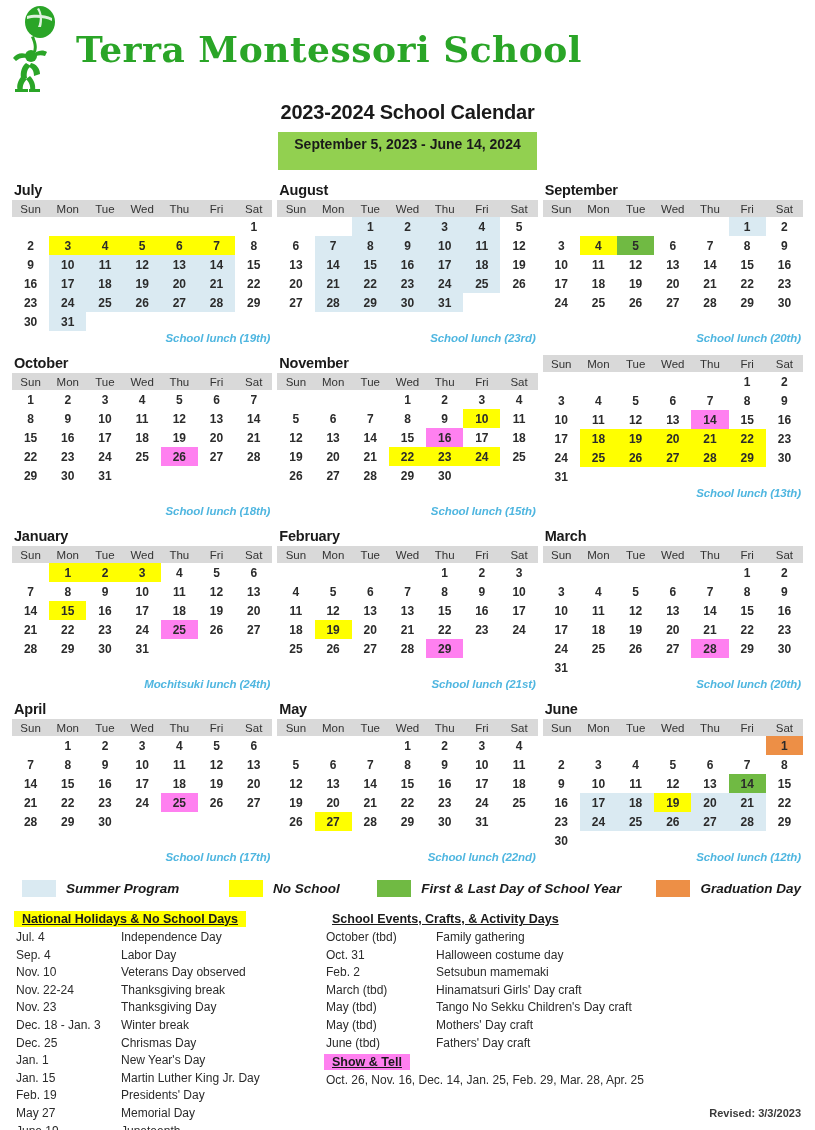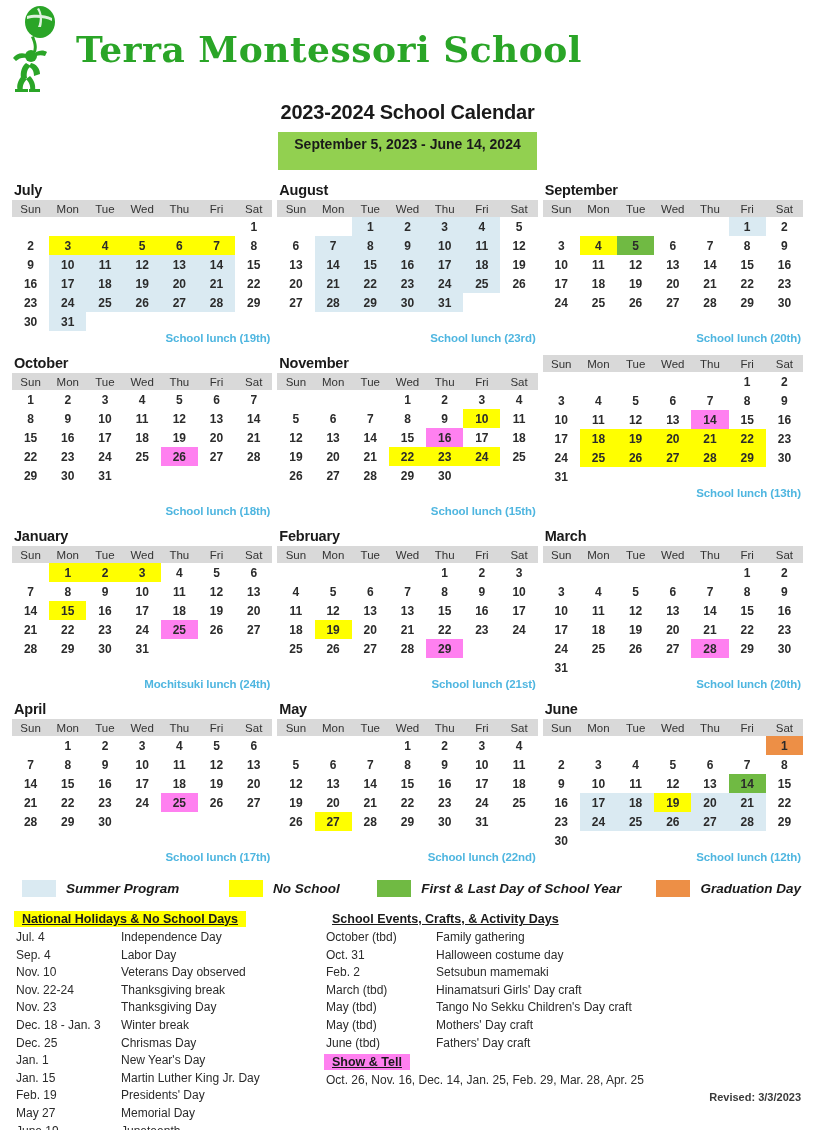--- a/index.html
+++ b/index.html
@@ -77,20 +77,21 @@
   td.first    { background: #70ba43; }
   td.grad     { background: #ed8f46; }
   td.showtell { background: #ff80f0; }
   td.holiday-red { color: #e02020; }
   td.holiday-orange { color: #ec7c12; }
   td.lunch { color: #4fb6e0; }
 
   .lunch-note {
     text-align: right;
     font-size: 11.5px;
+    font-style: italic;
     color: #4fb6e0;
     font-weight: bold;
     padding: 1px 2px 0 0;
     height: 17px;
     letter-spacing: -0.1px;
   }
 
   
   #legend {
     display: flex; align-items: center;
@@ -131,21 +132,21 @@
     line-height: 17.6px;
     padding-left: 2px;
   }
   .row .d { width: 105px; flex: 0 0 auto; }
   .row .t { flex: 1 1 auto; }
   #col-right .row .d { width: 110px; }
   .showtell-dates {
     font-size: 12px; color: #2b2b2b; padding-left: 2px; line-height: 17.6px;
   }
   #revised {
-    position: absolute; right: 14px; bottom: 27px;
+    position: absolute; right: 14px; bottom: 11px;
     font-size: 11px; font-weight: bold; color: #3a3a3a;
   }
 </style>
 </head>
 <body>
 
 <div id="header">
   <div id="logo-row">
     <svg id="logo-mark" viewBox="0 0 74 86">
       <g fill="#2aa527">

